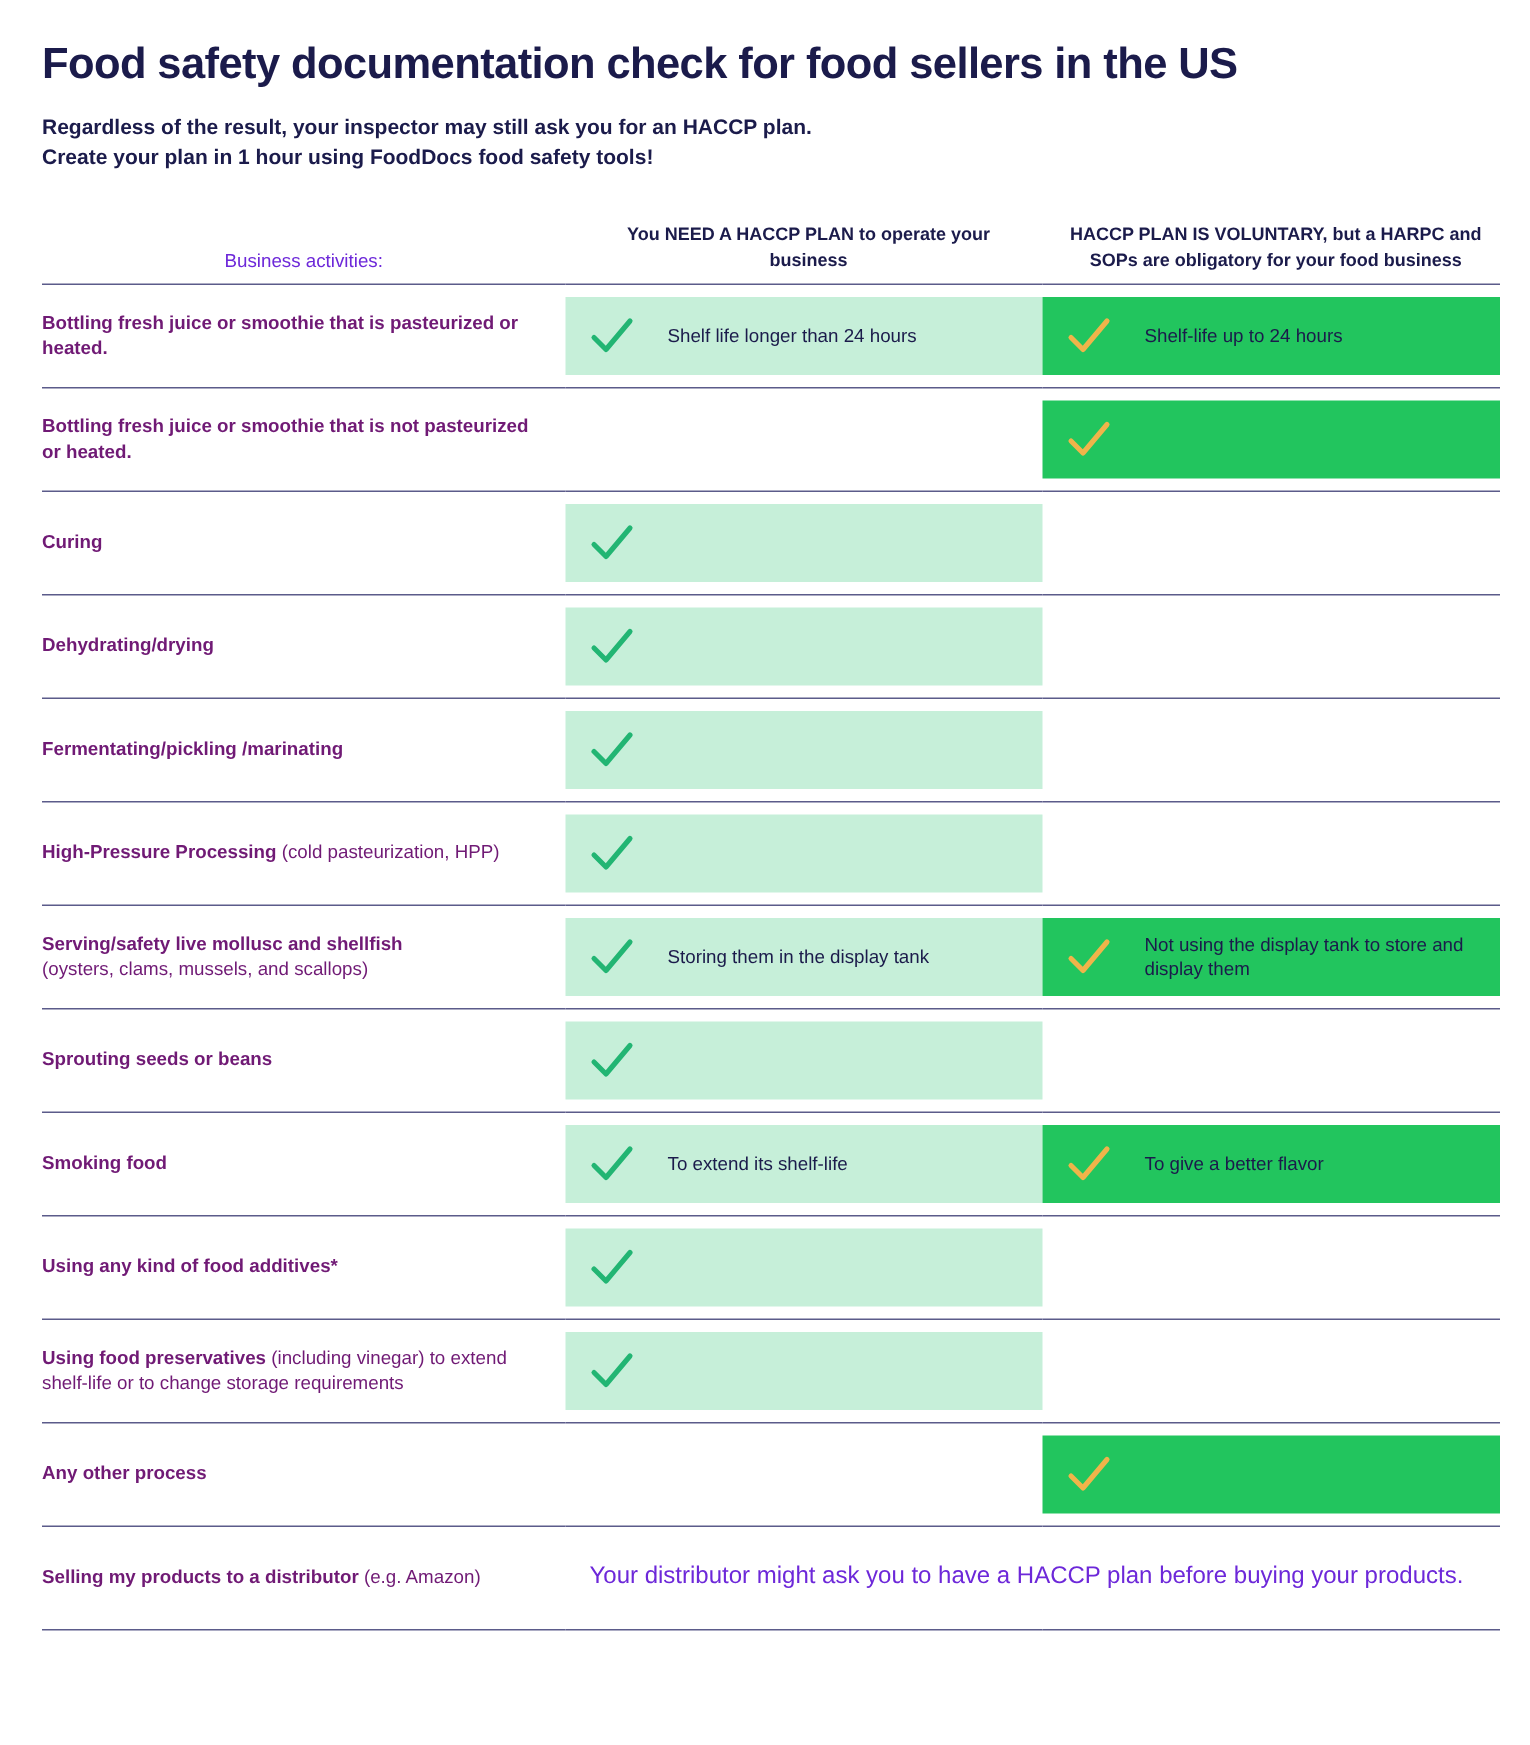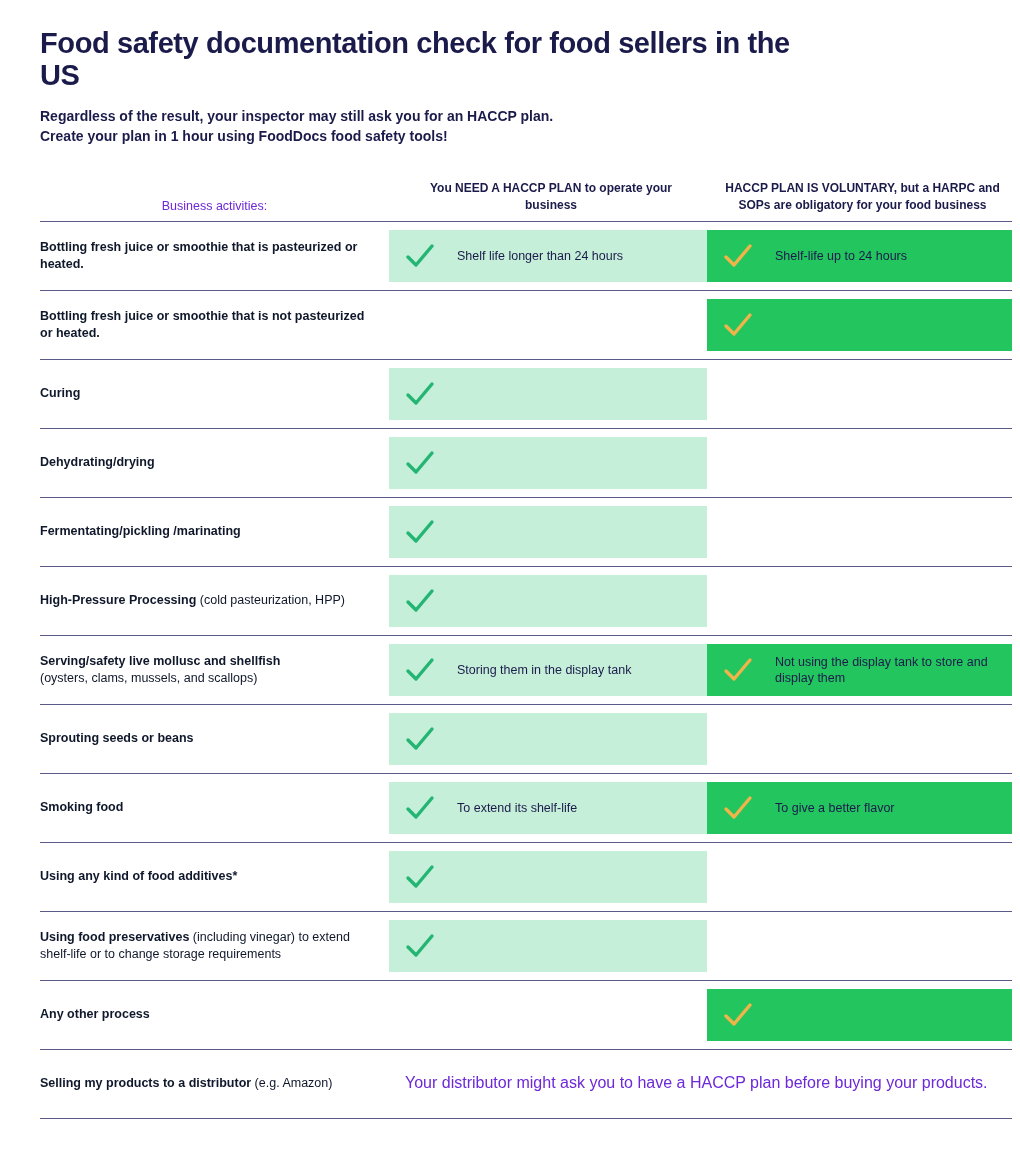--- a/index.html
+++ b/index.html
@@ -11,21 +11,21 @@
     width: 1020px;
     min-height: 1163px;
     font-family: "Liberation Sans", sans-serif;
     color: #1b1b4b;
     position: relative;
   }
   .page {
     width: 855px;
     min-height: 1163px;
     box-sizing: border-box;
-    padding: 22px 26px 0 40px;
+    padding: 22px 26px 0 28px;
     position: relative;
   }
   .title {
     font-size: 29px;
     font-weight: bold;
     letter-spacing: -0.4px;
     color: #1b1b4b;
     margin: 6px 0 14px 0;
     line-height: 1.1;
   }
@@ -67,21 +67,21 @@
   }
   .matrix td {
     border-bottom: 1.2px solid #5b5b8a;
     vertical-align: middle;
     padding: 0;
     height: 52px;
   }
   td.act {
     font-size: 12.5px;
     line-height: 1.35;
-    color: #0f172a;
+    color: #701a75;
     padding: 8px 14px 8px 0;
   }
   td.act b { font-weight: bold; }
   td.act span.norm { font-weight: normal; }
 
   td.cell {
     padding: 0;
   }
   .cellbox {
     min-height: 52px;

